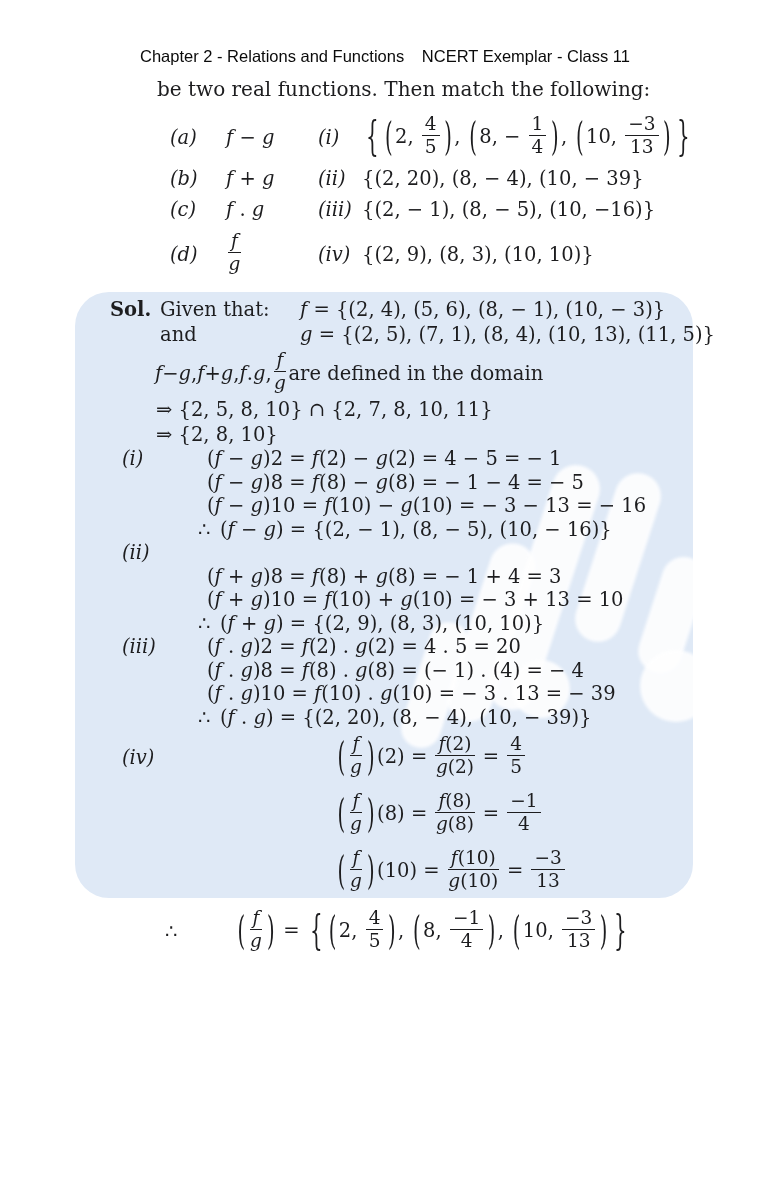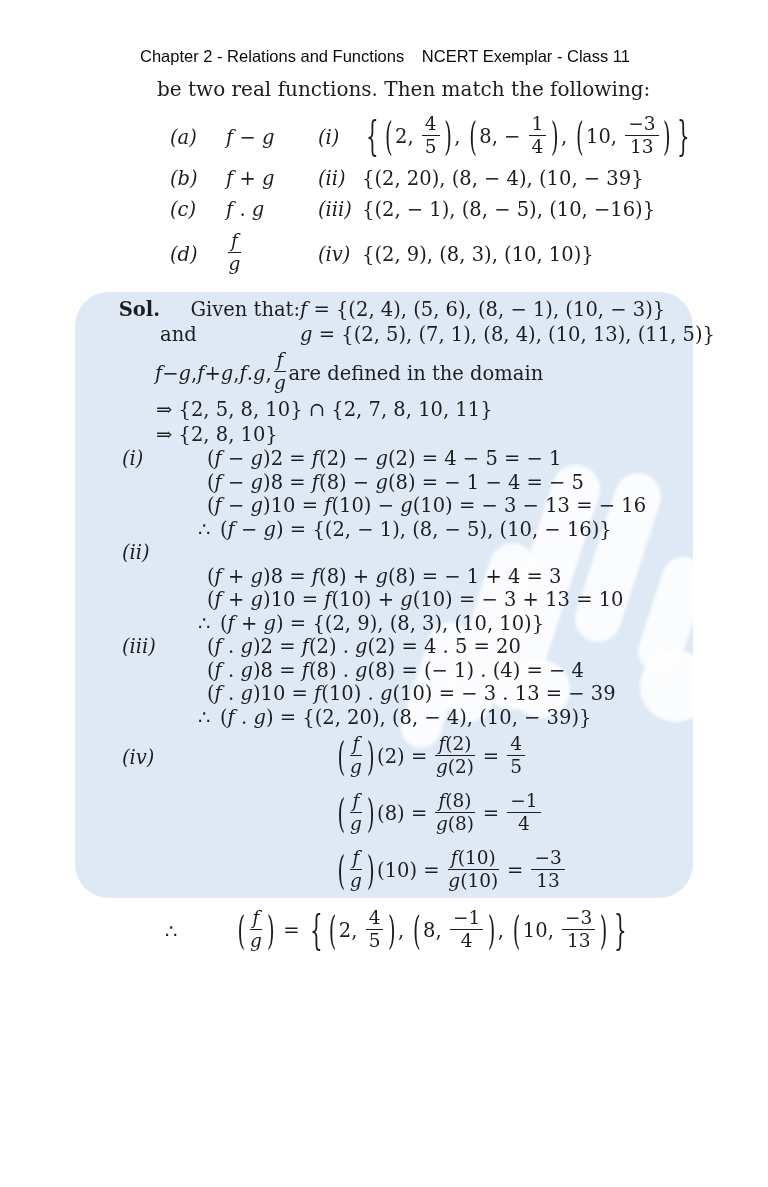--- a/index.html
+++ b/index.html
@@ -120,21 +120,21 @@
         <span class="mset">{(2, − 1), (8, − 5), (10, −16)}</span>
       </div>
       <div class="mrow tall" style="min-height:58px;">
         <span class="mlabel">(d)</span>
         <span class="mexpr"><span class="frac"><span class="fn"><i>f</i></span><span class="fd"><i>g</i></span></span></span>
         <span class="mroman">(iv)</span>
         <span class="mset">{(2, 9), (8, 3), (10, 10)}</span>
       </div>
     </div>
 
-    <div class="srow" style="margin-top:14px;text-align:right;">
+    <div class="srow" style="margin-top:14px;">
       <span class="sol-label">Sol.</span>
       <span class="given-label">Given that:</span>
       <span><i>f</i> = {(2, 4), (5, 6), (8, − 1), (10, − 3)}</span>
     </div>
     <div class="srow">
       <span class="sol-label"></span>
       <span class="given-label">and</span>
       <span><i>g</i> = {(2, 5), (7, 1), (8, 4), (10, 13), (11, 5)}</span>
     </div>
 

